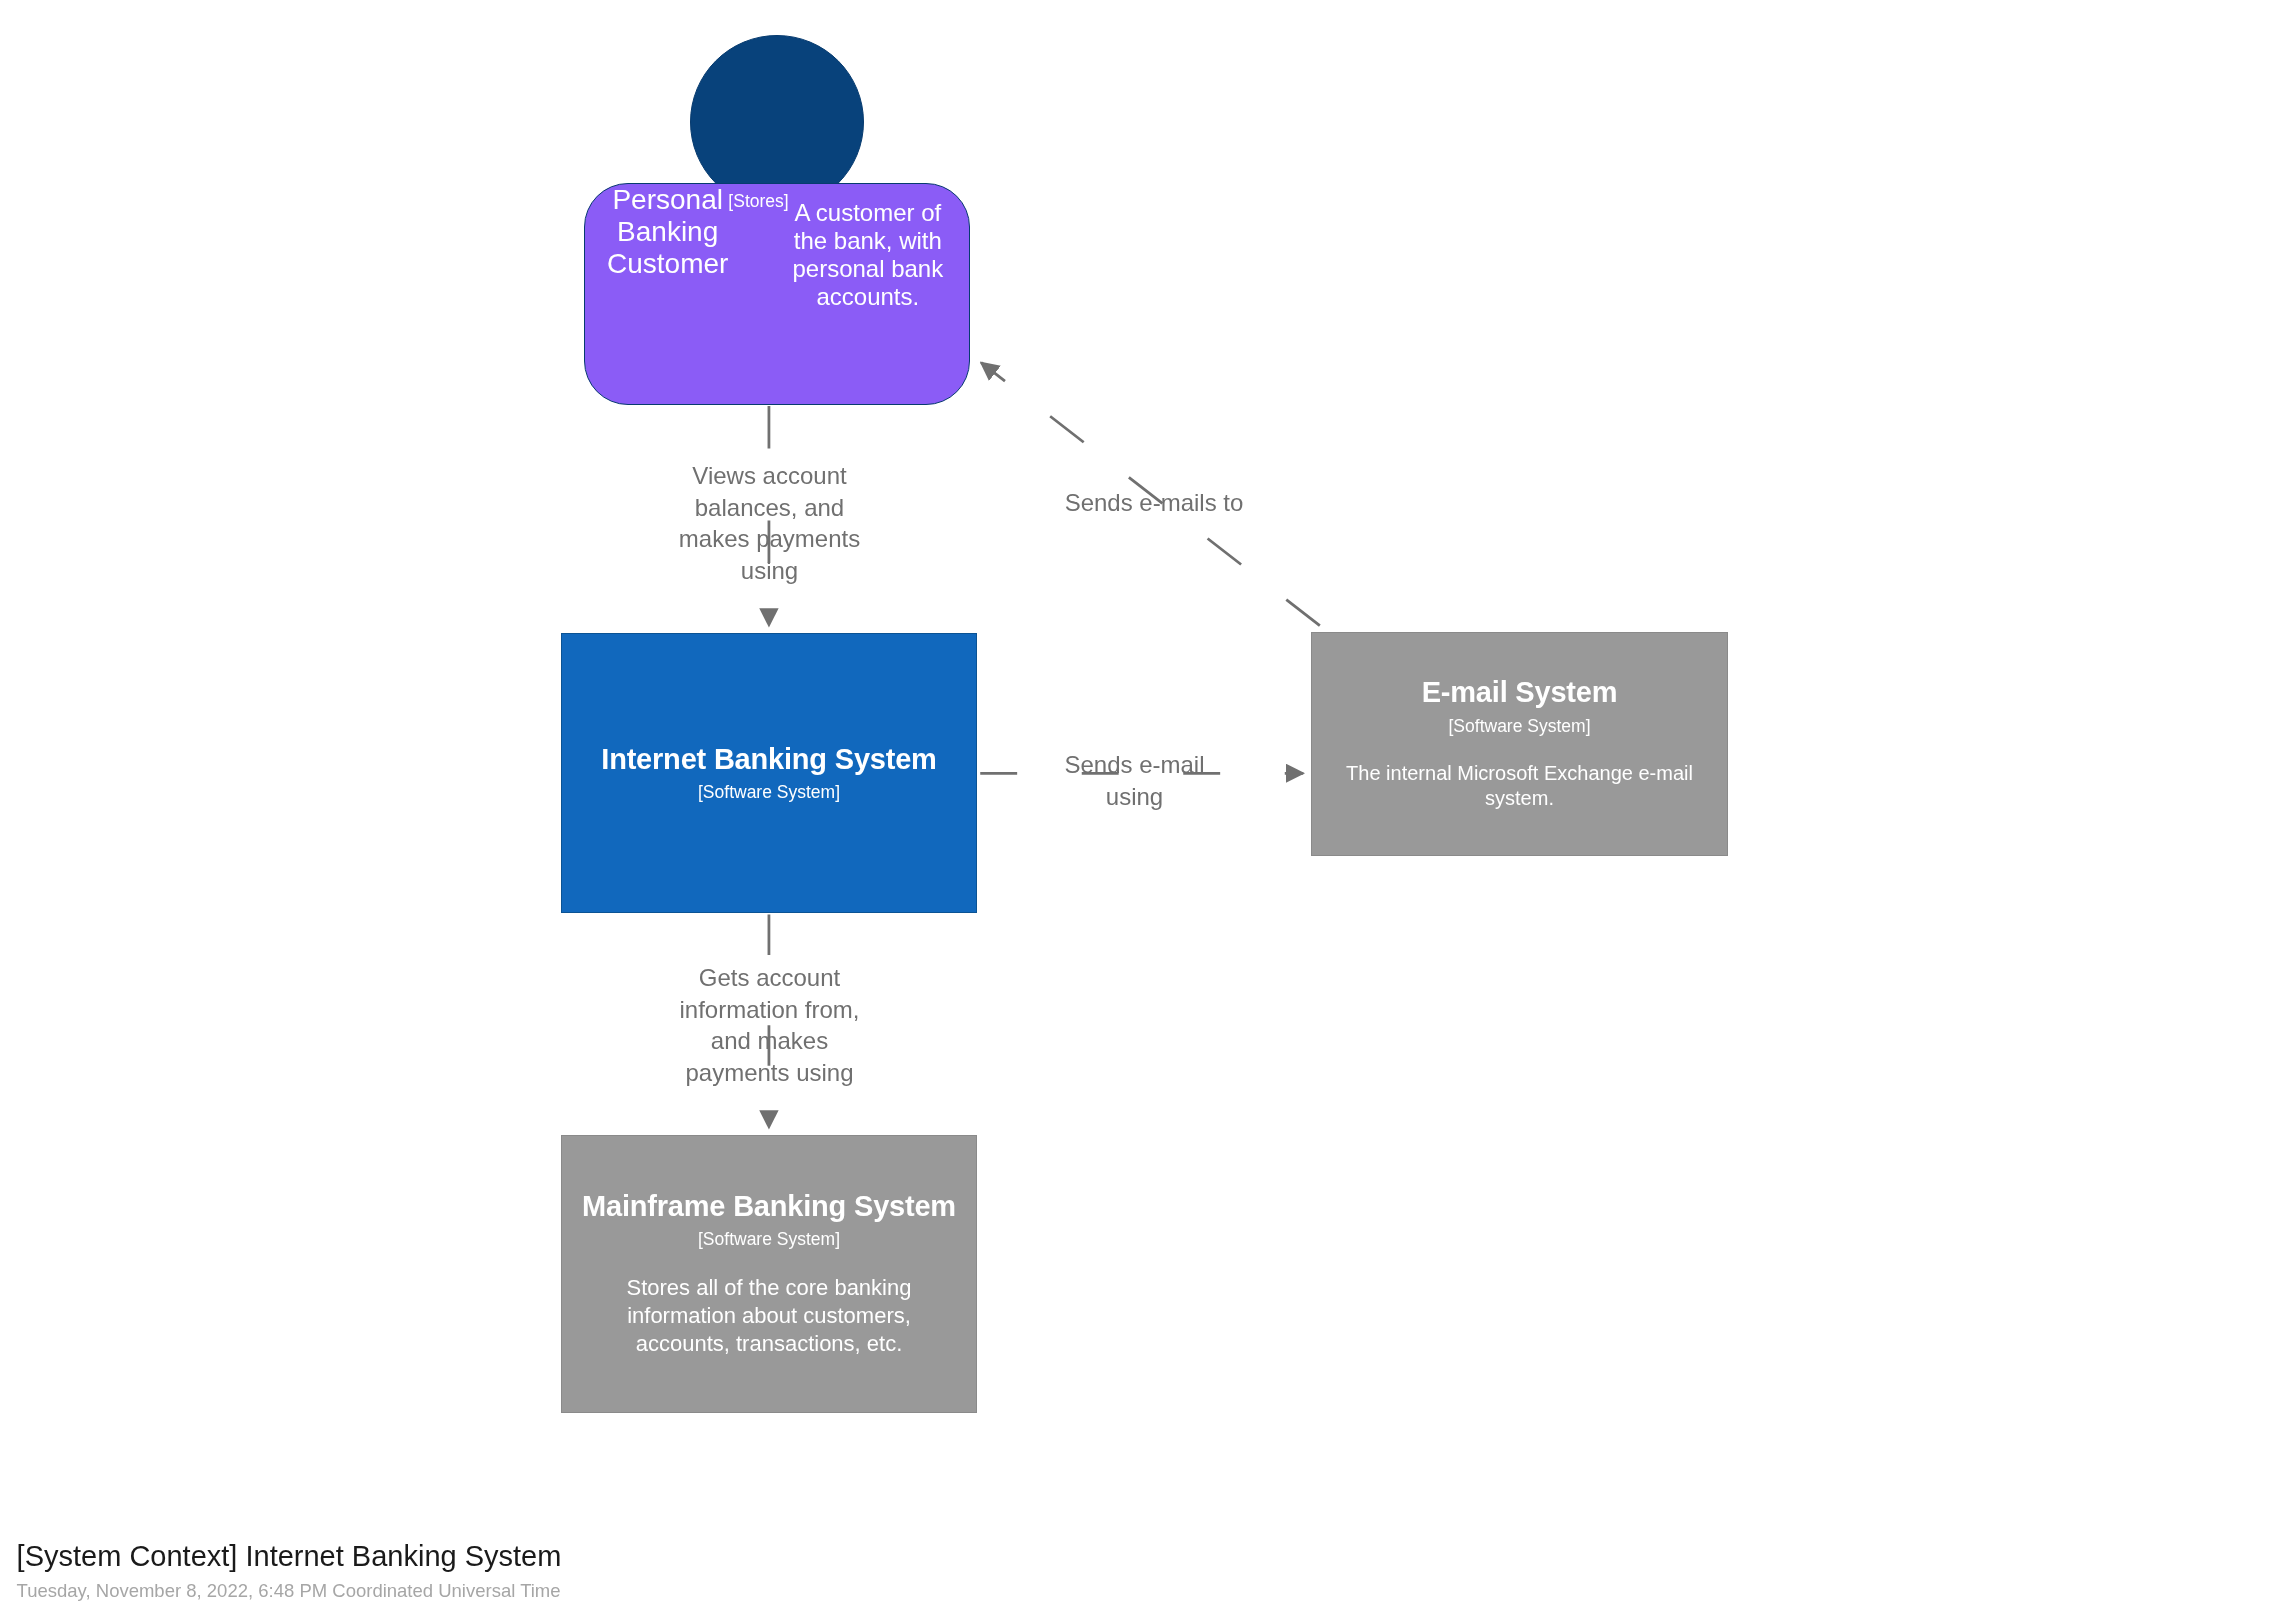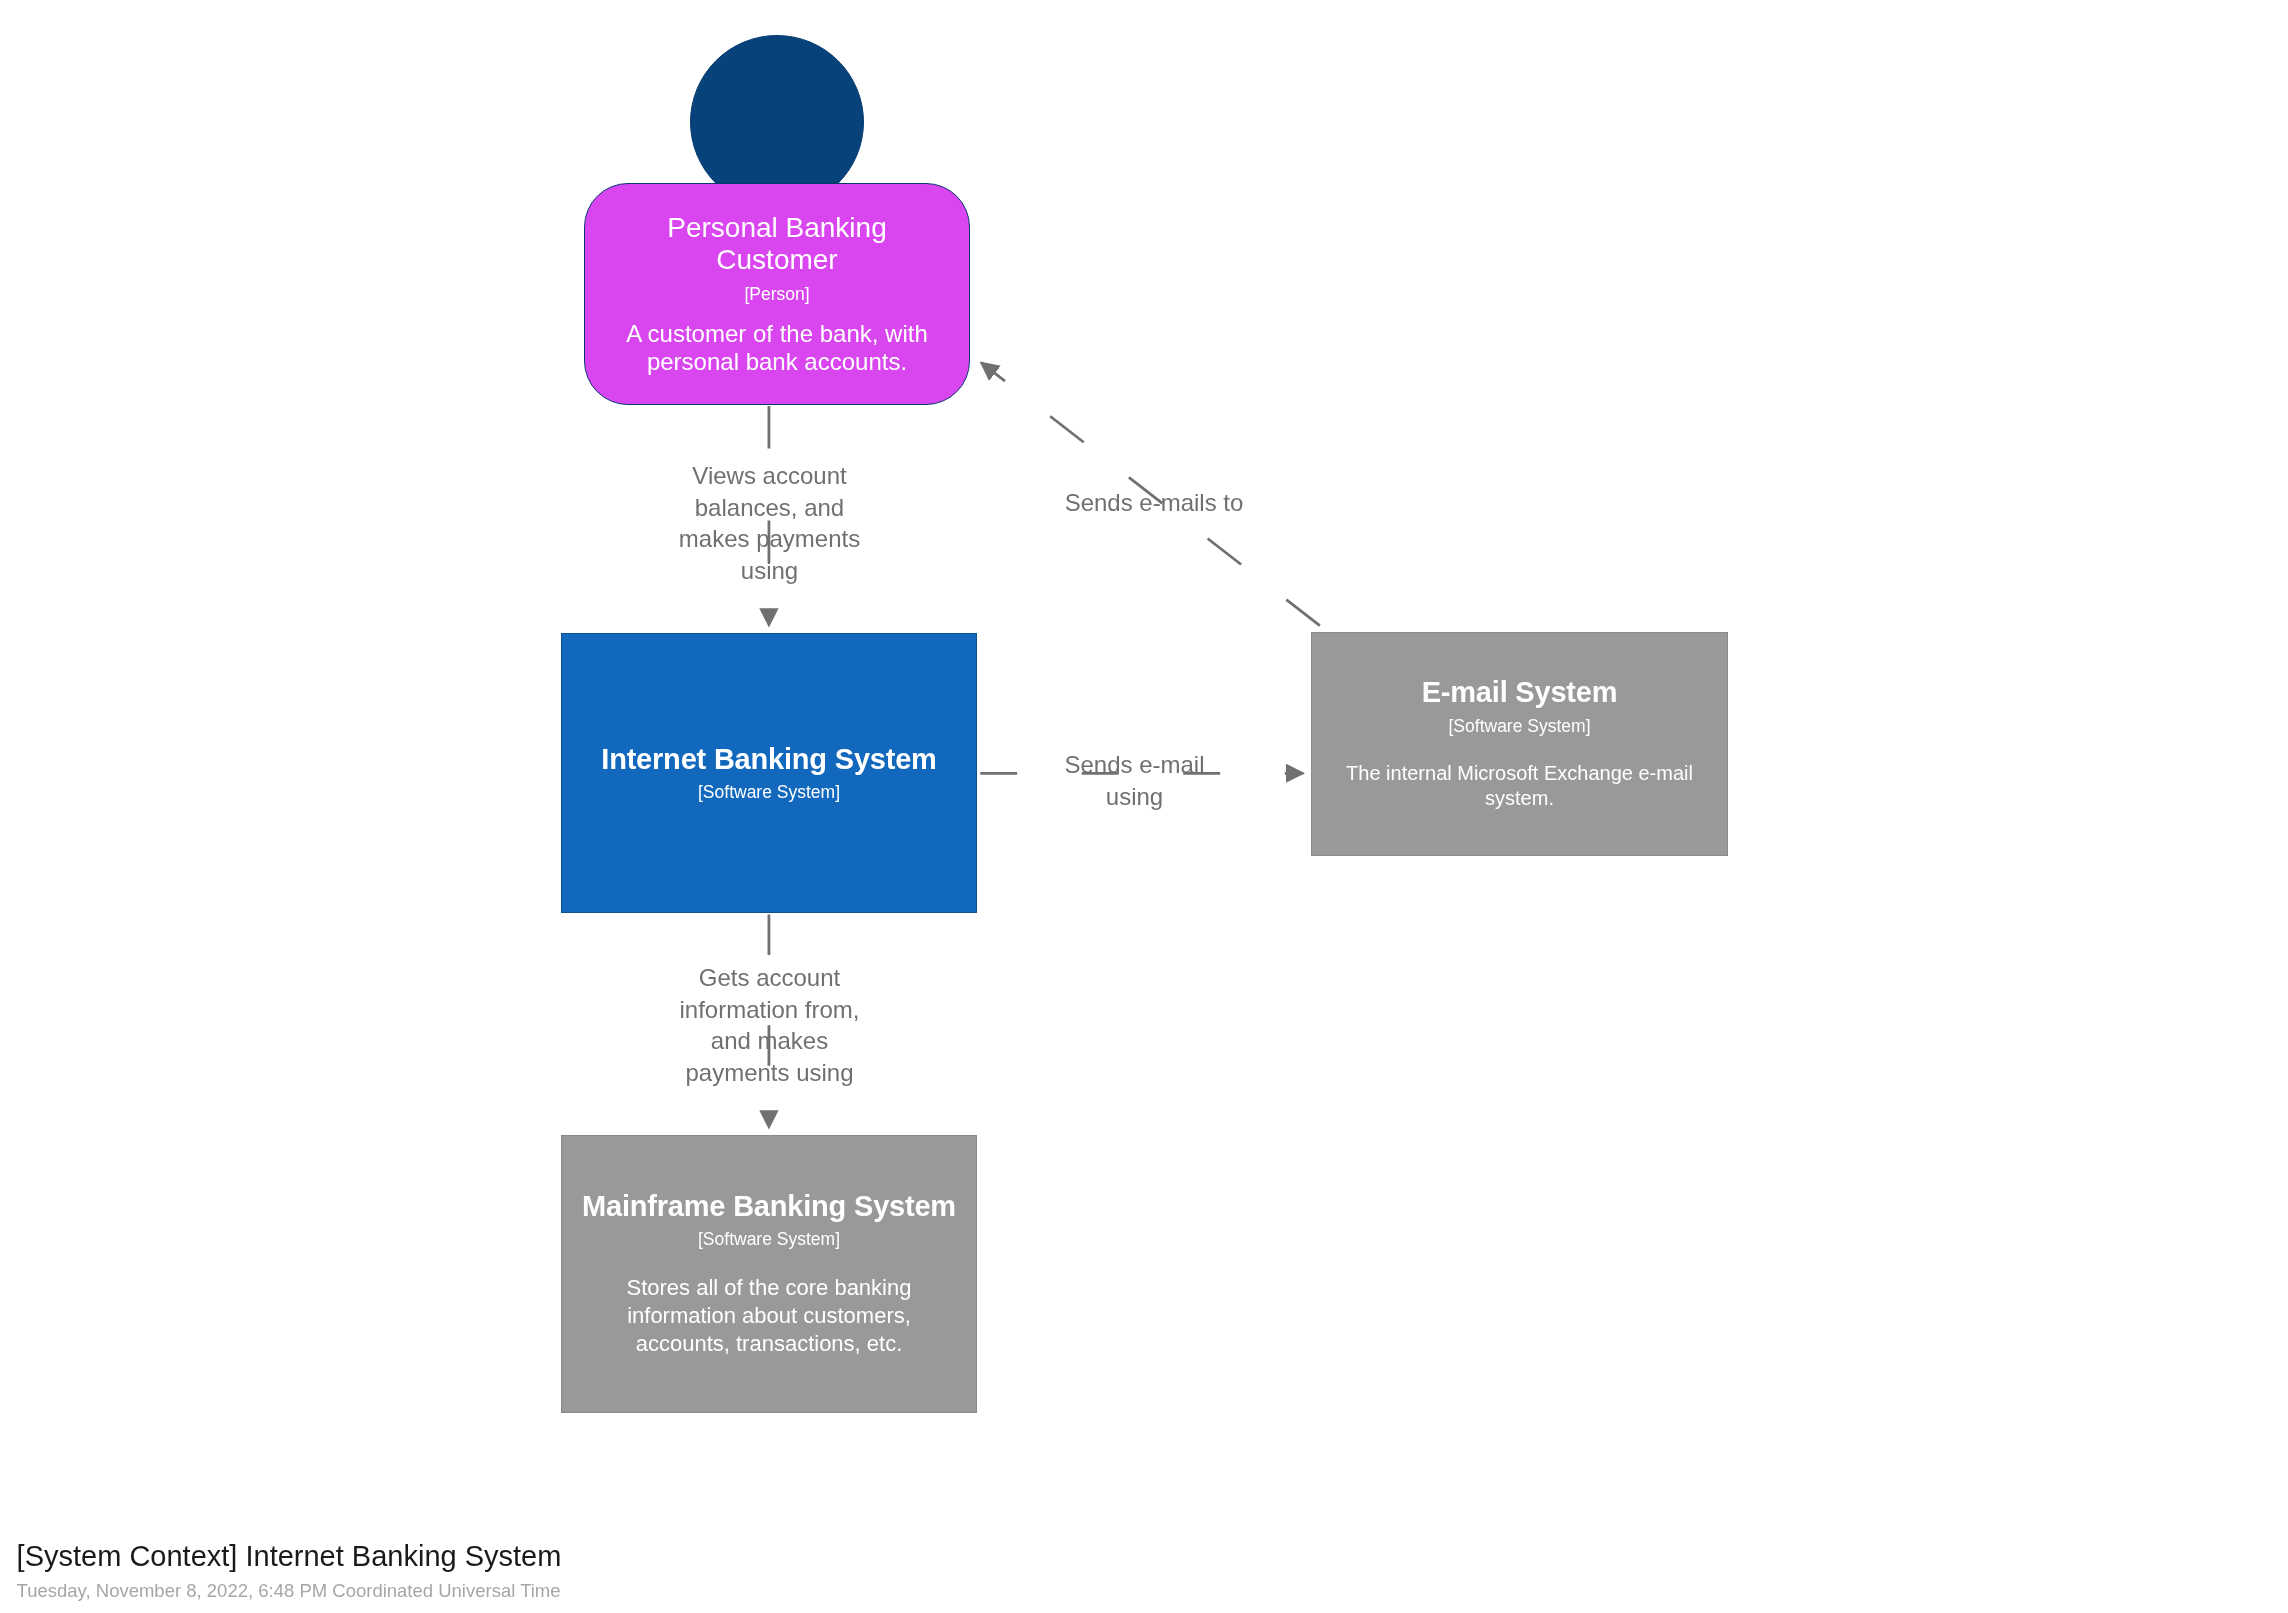--- a/index.html
+++ b/index.html
@@ -74,26 +74,26 @@
     border: 0.9px solid #073b6f;
     box-sizing: border-box;
   }
   #person-body {
     position: absolute;
     left: 0;
     top: 148px;
     width: 386px;
     height: 222px;
     border-radius: 44px;
-    background: #d946ef;
+    background: #8b5cf6;
     border: 0.9px solid #073b6f;
     box-sizing: border-box;
     display: flex;
-    flex-direction: column;
-    align-items: center;
+    flex-direction: row;
+    align-items: flex-start;
     justify-content: center;
     text-align: center;
     color: #ffffff;
     padding: 0 22px;
   }
   #person-body .name { font-size: 28px; }
   #person-body .type { font-size: 17.5px; margin-top: 7.4px; }
   #person-body .desc { font-size: 24px; margin-top: 15px; }
 
   
@@ -211,21 +211,21 @@
 
     <g>
       <line x1="833" y1="991" x2="833" y2="1222" stroke="#707070" stroke-width="3" stroke-dasharray="44 76" marker-end="url(#arrow-solid)"></line>
     </g>
   </svg>
 
   <div id="person-wrap">
     <div id="person-head"></div>
     <div id="person-body">
       <div class="name">Personal Banking Customer</div>
-      <div class="type">[Person]</div>
+      <div class="type">[Stores]</div>
       <div class="desc">A customer of the bank, with personal bank accounts.</div>
     </div>
   </div>
 
   <div class="node" id="internet-banking-system">
     <div class="name">Internet Banking System</div>
     <div class="type">[Software System]</div>
   </div>
 
   <div class="node" id="email-system">

